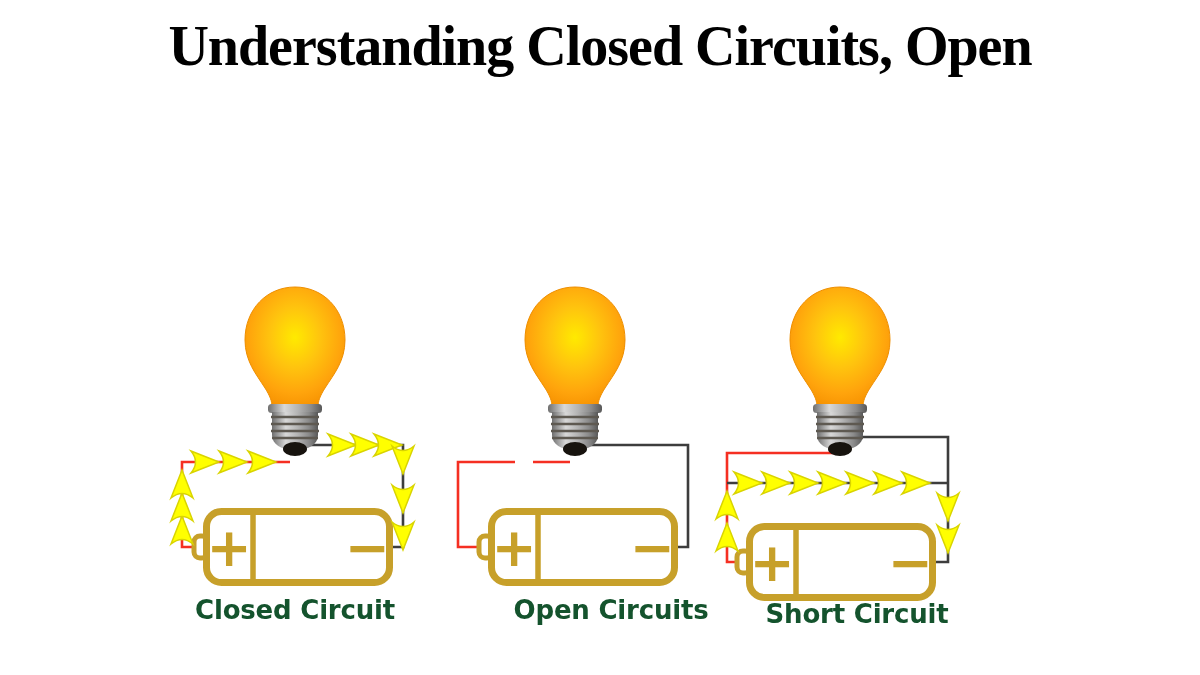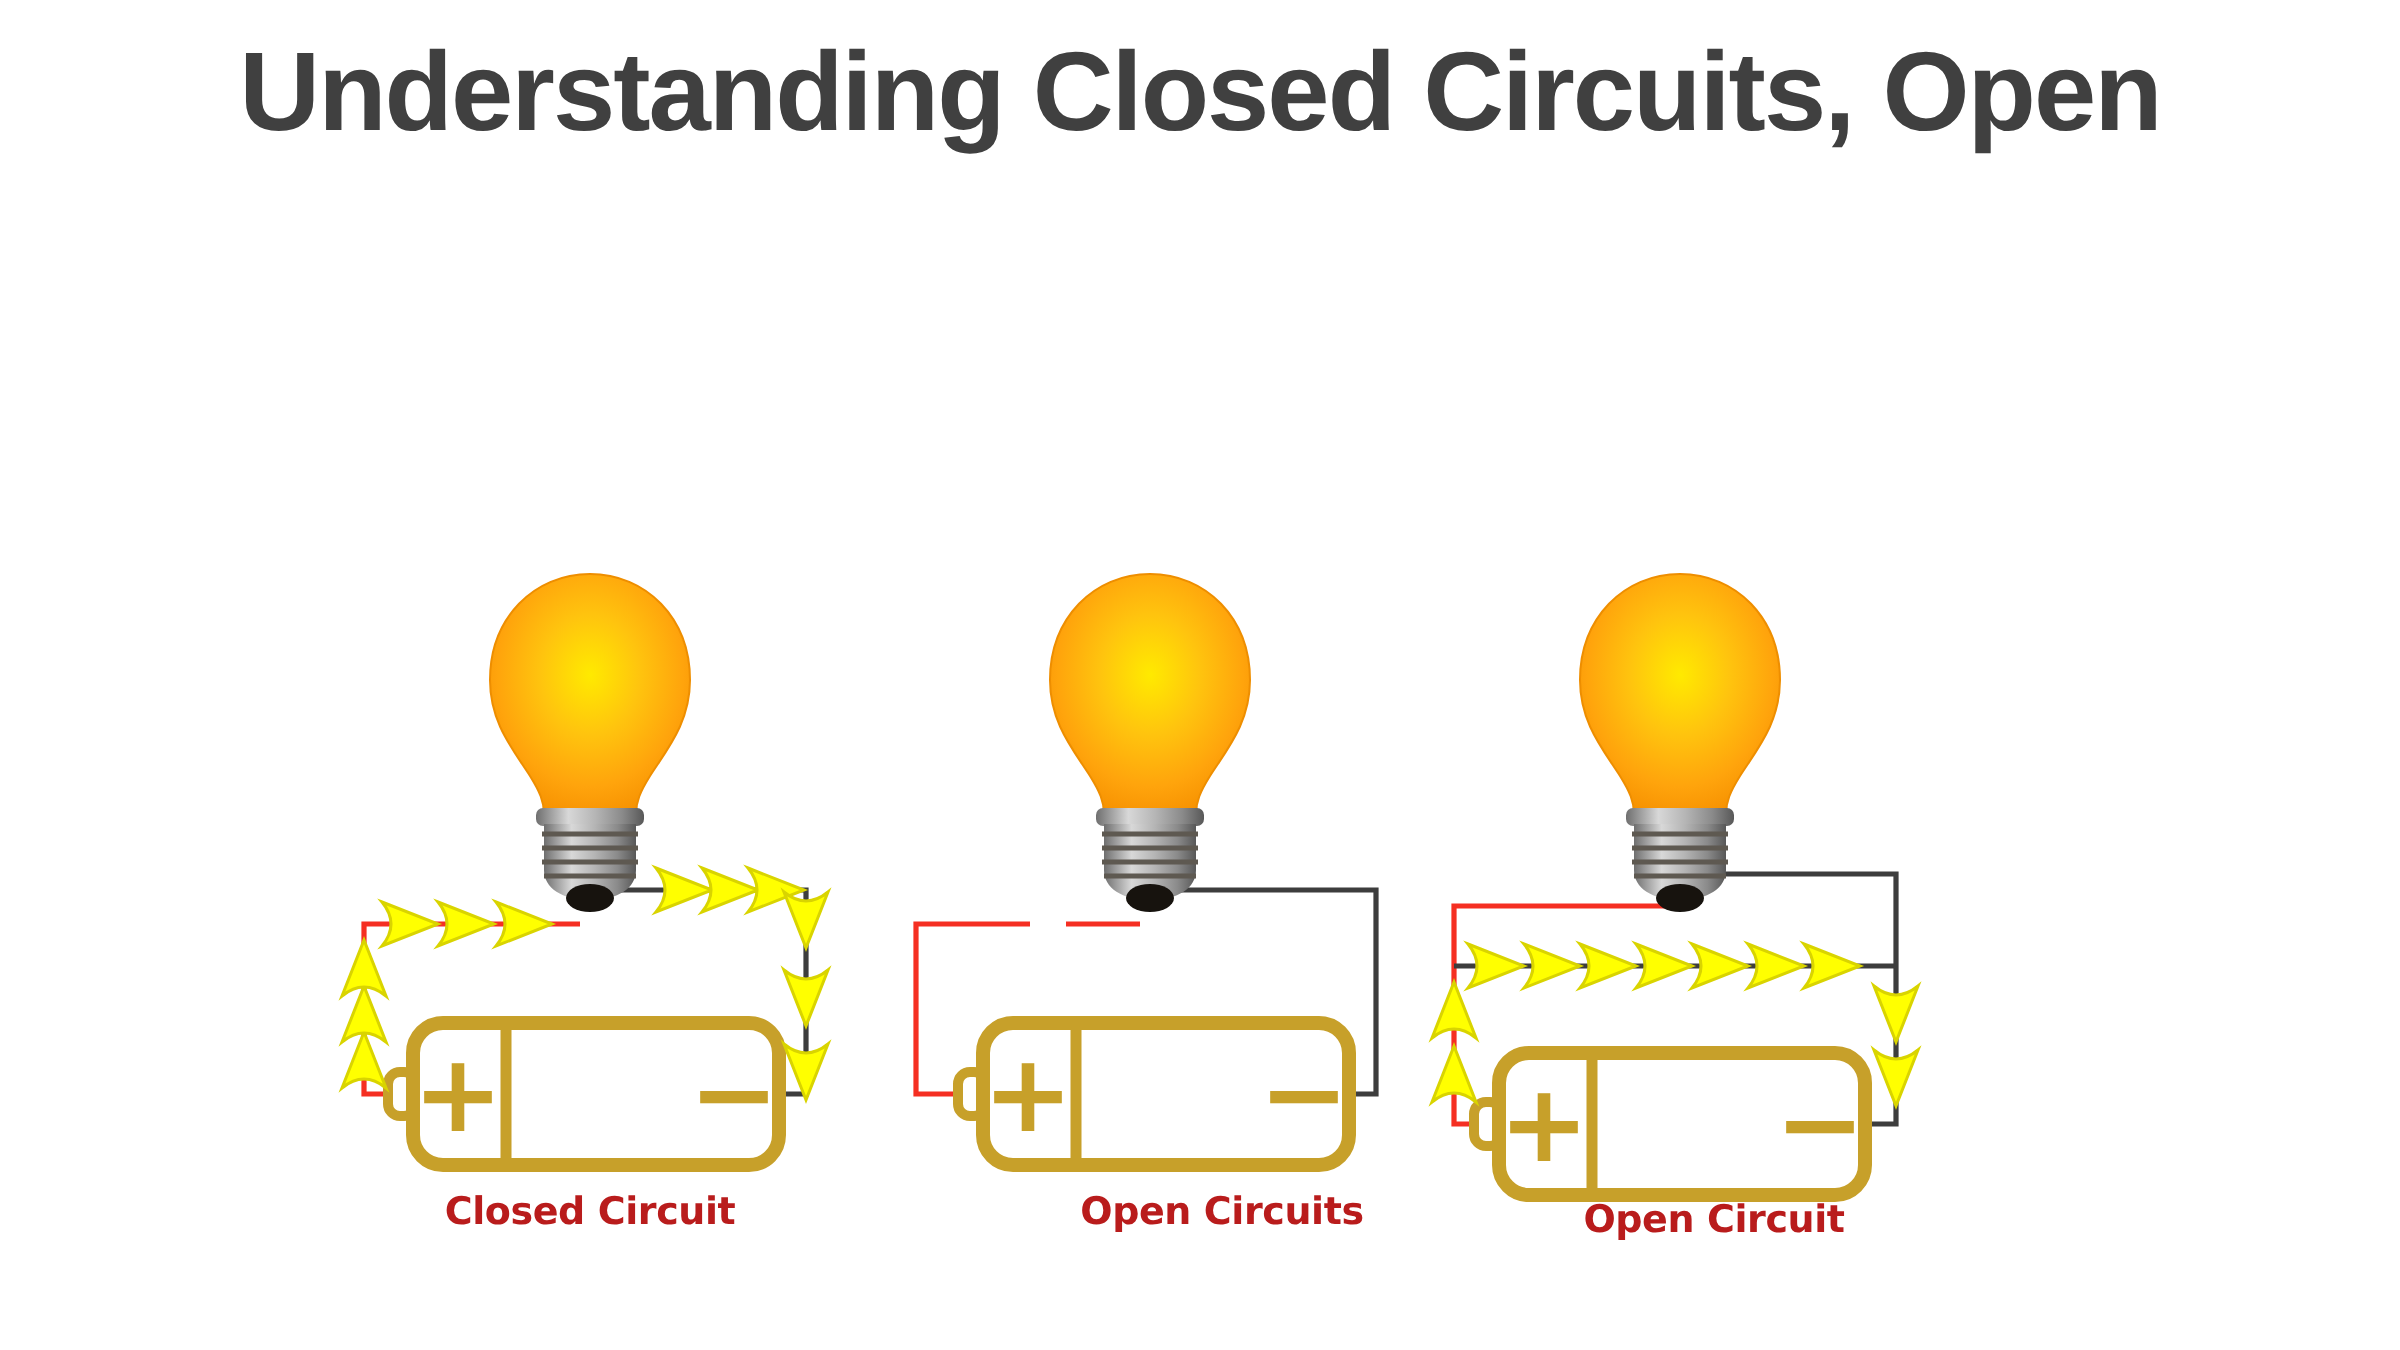--- a/index.html
+++ b/index.html
@@ -2,29 +2,29 @@
 <html><head>
 <meta charset="utf-8">
 <style>
   html,body{margin:0;padding:0;}
   body{
     width:1200px;height:675px;overflow:hidden;background:#ffffff;
     font-family:"Liberation Sans",sans-serif;position:relative;
   }
   .title{
     position:absolute;top:4px;left:0;width:1200px;text-align:center;
-    font-family:Liberation Sans, sans-serif;font-weight:bold;
-    font-size:56px;line-height:84px;letter-spacing:-1px;color:#404040;
+    font-family:Liberation Serif, serif;font-weight:bold;
+    font-size:56px;line-height:84px;letter-spacing:-1px;color:#000000;
   }
   .circuit{position:absolute;}
   .circuit svg{position:absolute;left:0;top:0;overflow:visible;}
   .clabel{
     position:absolute;width:290px;text-align:center;
-    font-family:"DejaVu Sans",sans-serif;font-weight:bold;font-size:19px;
-    letter-spacing:-0.2px;color:#b91c1c;
+    font-family:"DejaVu Sans",sans-serif;font-weight:bold;font-size:26px;
+    letter-spacing:-0.2px;color:#14532d;
   }
   .wire{fill:none;stroke-width:2.6px;}
   .wire-red{stroke:#F52F22;}
   .wire-black{stroke:#3D3D3D;}
 </style>
 </head>
 <body>
 
 <svg width="0" height="0" style="position:absolute" aria-hidden="true">
   <defs>
@@ -121,14 +121,14 @@
       <use href="#arr" transform="translate(76,208)"></use>
       <use href="#arr" transform="translate(104,208)"></use>
       <use href="#arr" transform="translate(132,208)"></use>
       <use href="#arr" transform="translate(160,208)"></use>
       <use href="#arr" transform="translate(188,208)"></use>
       <use href="#arr" transform="translate(216,208)"></use>
       <use href="#arr" transform="translate(248,232) rotate(90)"></use>
       <use href="#arr" transform="translate(248,264) rotate(90)"></use>
     </g>
   </svg>
-  <div class="clabel" style="left:12px;top:324px">Open Circuit</div>
+  <div class="clabel" style="left:12px;top:324px">Short Circuit</div>
 </div>
 
 </body></html>

